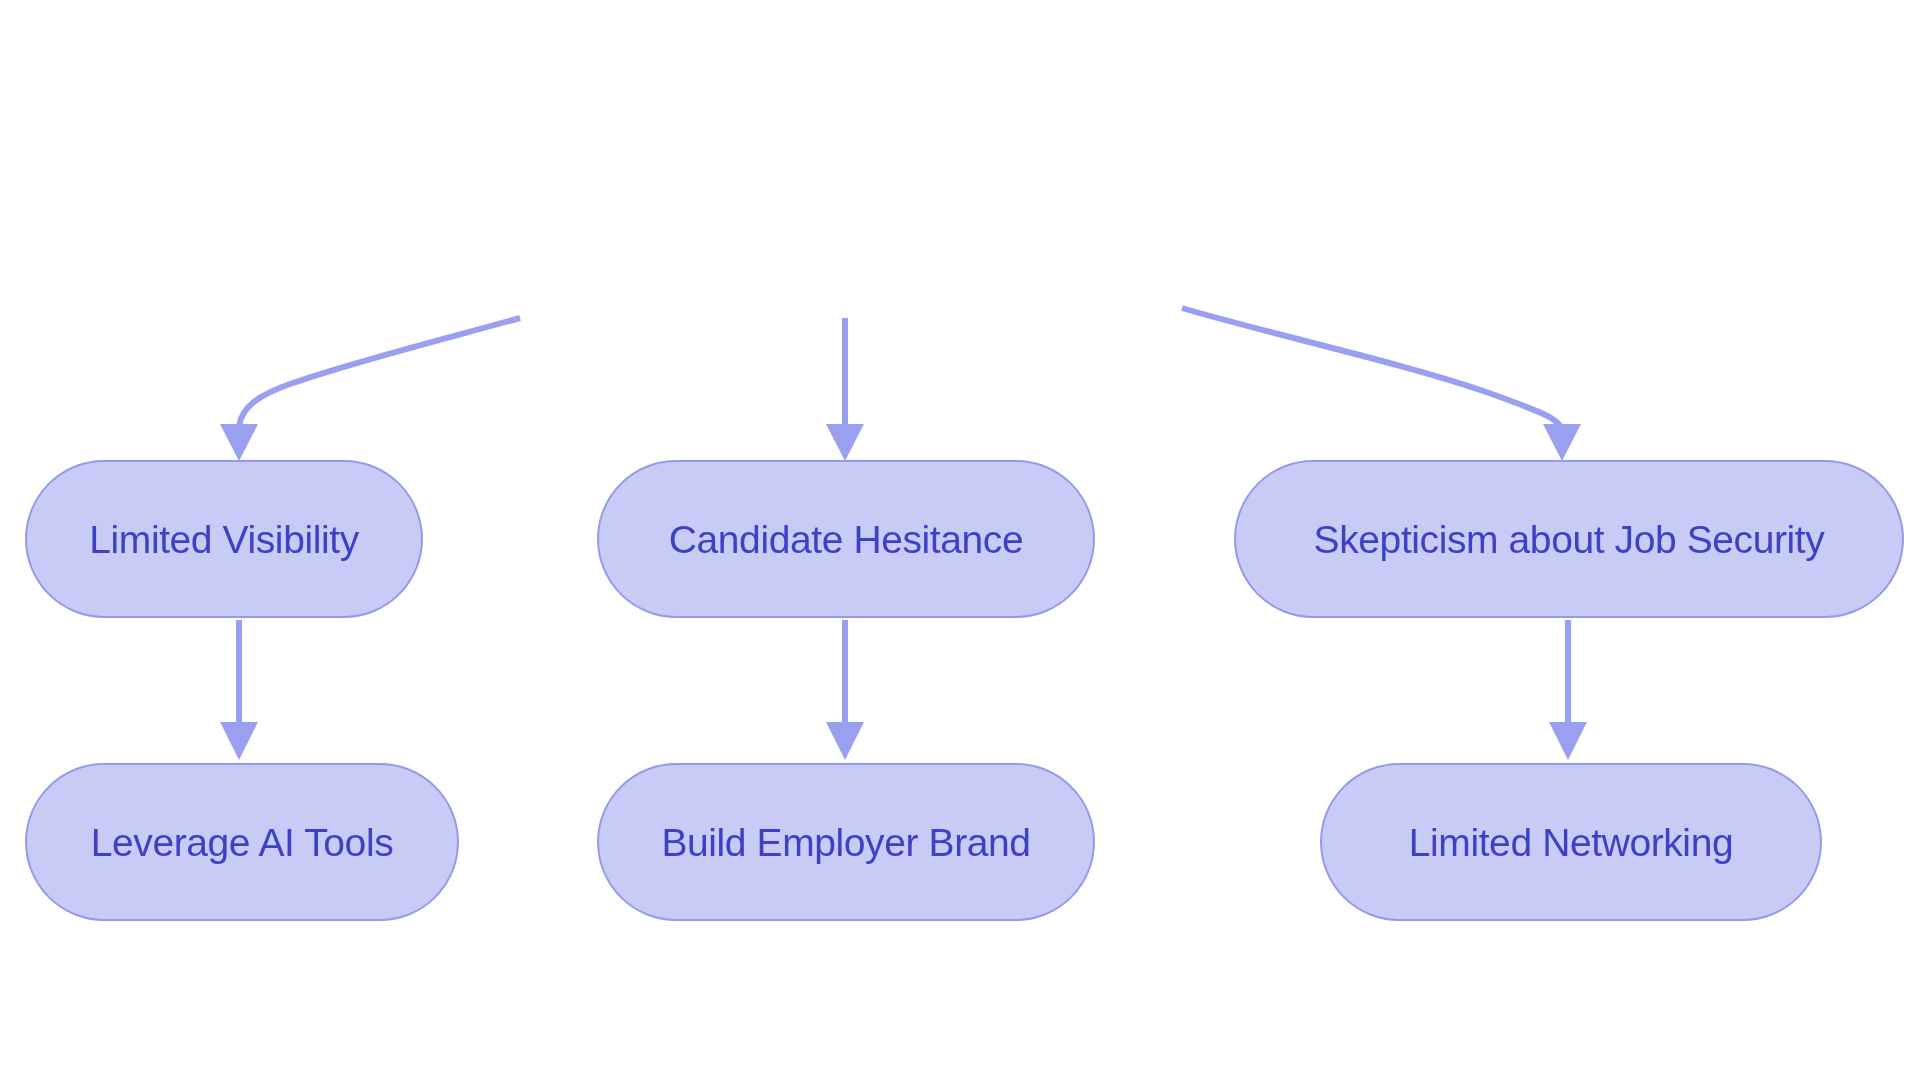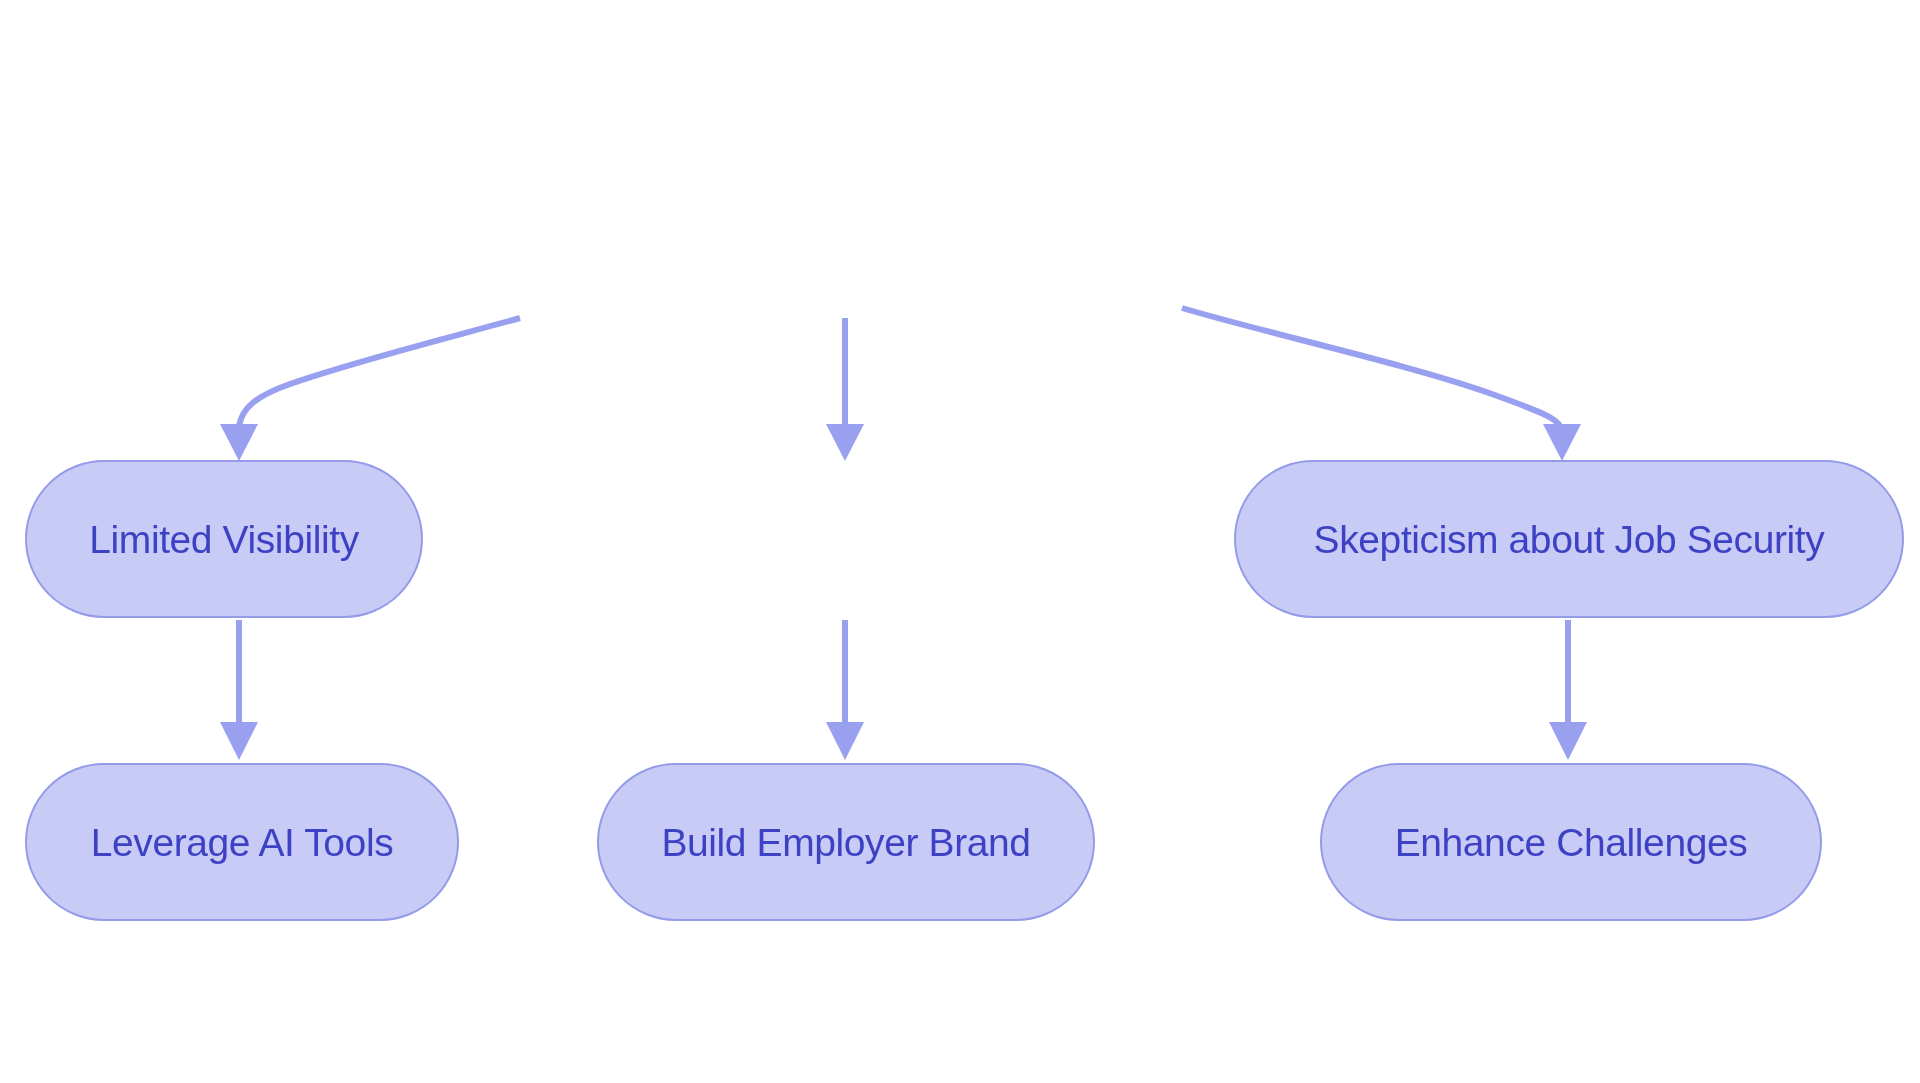--- a/index.html
+++ b/index.html
@@ -87,22 +87,23 @@
 
     <g>
       <path class="edge-line" d="M 1568 620 L 1568 724"></path>
       <polygon class="arrowhead" points="1549,722 1587,722 1568,760"></polygon>
     </g>
   </svg>
 
 
   <div class="node" style="left:25px; top:460px; width:398px; height:158px;">Limited Visibility</div>
 
+  <div class="node" style="left:597px; top:460px; width:498px; height:158px;">Candidate Hesitance</div>
 
   <div class="node" style="left:25px; top:763px; width:434px; height:158px;">Leverage AI Tools</div>
 
   <div class="node" style="left:1234px; top:460px; width:670px; height:158px;">Skepticism about Job Security</div>
 
   <div class="node" style="left:597px; top:763px; width:498px; height:158px;">Build Employer Brand</div>
 
-  <div class="node" style="left:1320px; top:763px; width:502px; height:158px;">Enhance Challenges</div>
+  <div class="node" style="left:1320px; top:763px; width:502px; height:158px;">Limited Networking</div>
 
 </div>
 
 </body></html>

